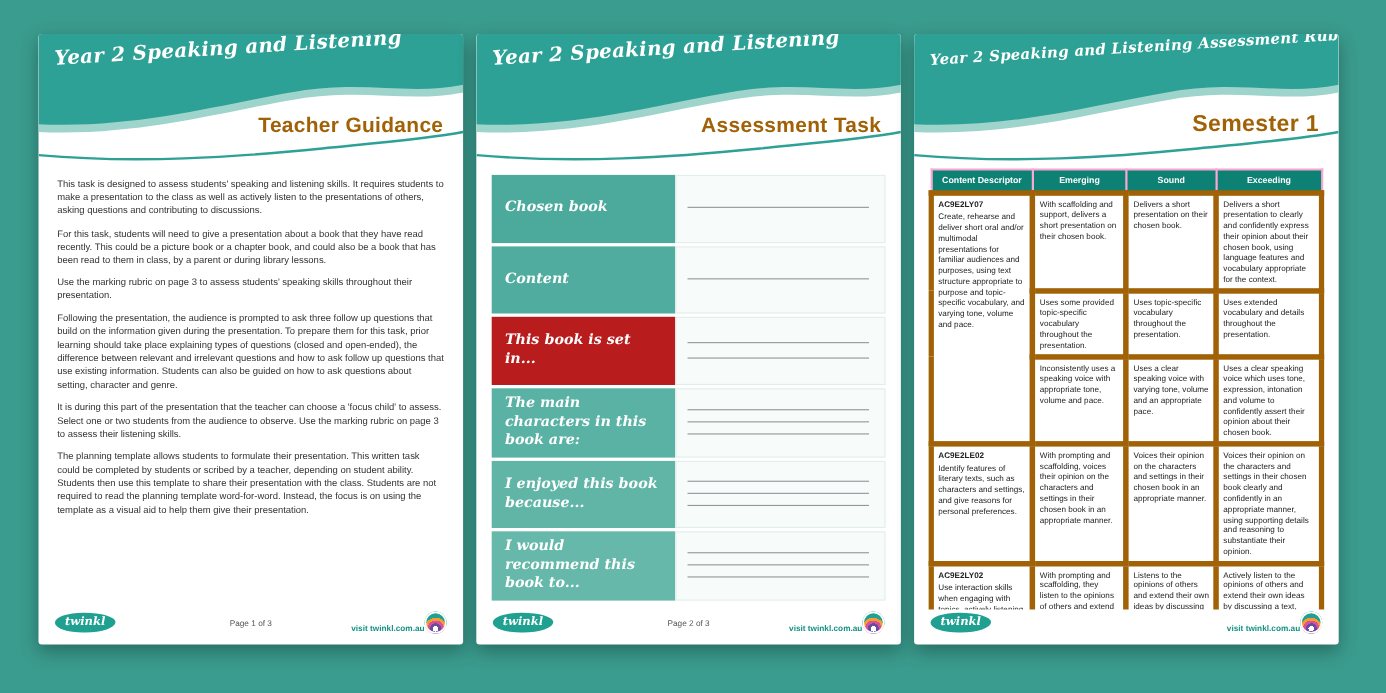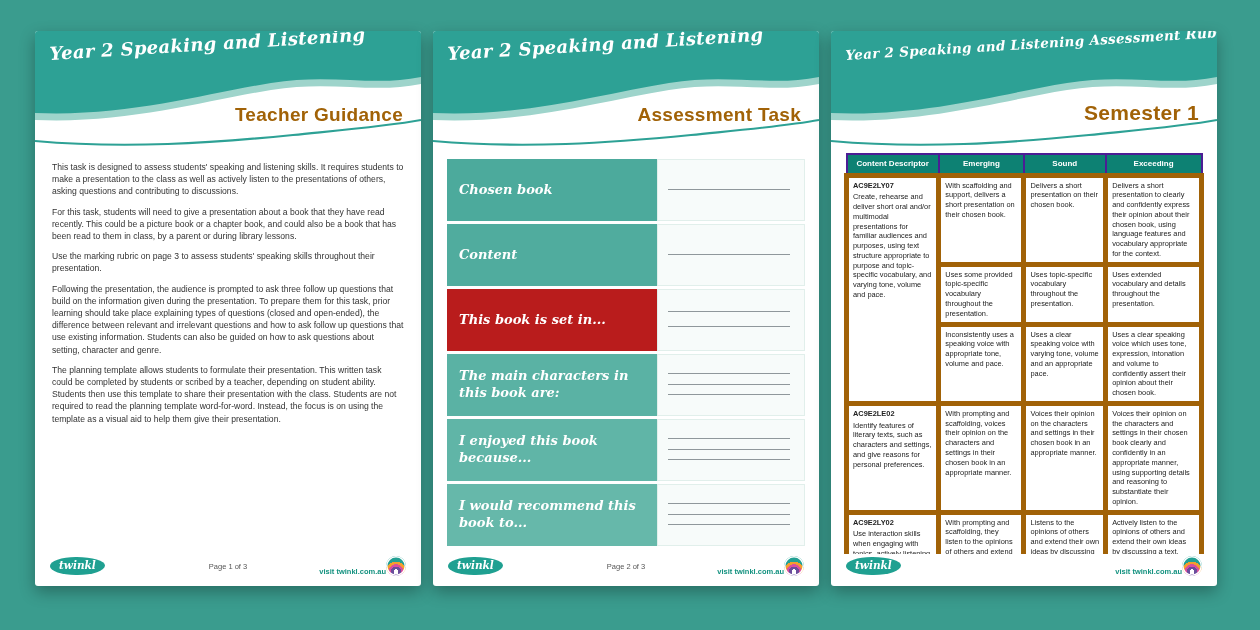--- a/index.html
+++ b/index.html
@@ -21,37 +21,37 @@
 
   
   .guidance{position:absolute;top:130px;left:17px;right:17px;
     font-size:8.6px;line-height:1.42;color:#333;}
   .guidance p{margin:0 0 8px;}
 
   
   .task-table{position:absolute;top:128px;left:14px;right:14px;bottom:40px;display:flex;flex-direction:column;}
   .task-row{flex:1;display:flex;margin-bottom:3px;}
   .task-row:last-child{margin-bottom:0;justify-content:flex-end;}
-  .task-label{width:210px;color:#fff;font:italic bold 13px/1.3 "DejaVu Serif",serif;
+  .task-label{width:167px;color:#fff;font:italic bold 13px/1.3 "DejaVu Serif",serif;
     display:flex;align-items:center;padding:6px 12px;box-sizing:border-box;}
   .task-row:nth-child(1) .task-label{background:#4caa9c}
   .task-row:nth-child(2) .task-label{background:#50ac9e}
   .task-row:nth-child(3) .task-label{background:#b91c1c}
   .task-row:nth-child(4) .task-label{background:#5ab2a4}
   .task-row:nth-child(5) .task-label{background:#60b5a7}
   .task-row:nth-child(6) .task-label{background:#66b8aa}
   .task-lines{flex:1;background:#f7fbfa;border:1px solid #e1efeb;display:flex;flex-direction:column;
     justify-content:space-evenly;padding:8px 14px 10px 10px;box-sizing:border-box;}
   .line{border-bottom:1px solid #8f979b;height:0;}
 
   
   .rubric-wrap{position:absolute;top:122px;left:13px;right:13px;bottom:32px;overflow:hidden;}
   table.rubric{width:100%;border-collapse:collapse;table-layout:fixed;}
   .rubric th{background:#0d8173;color:#fff;font:bold 8px/1.2 "Liberation Sans",sans-serif;
-    padding:4px 2px;border:2px solid #4c1d95;text-align:center;}
+    padding:4px 2px;border:2px solid #f9a8d4;text-align:center;}
   .rubric td{border:5px solid #a16207;font-size:7.4px;line-height:1.32;
     color:#222;padding:3px 4px;vertical-align:top;background:#fff;}
   .code{font-weight:bold;display:block;margin-bottom:2px;}
 
   
   .footer{position:absolute;left:15px;right:15px;bottom:9px;height:22px;display:flex;align-items:center;}
   .logo{background:#1fa091;color:#fff;font:italic bold 10.5px "DejaVu Serif",serif;
     padding:2px 9px 4px;border-radius:58% 64% 62% 58% / 62% 58% 66% 60%;}
   .page-label{position:absolute;left:0;right:0;text-align:center;font-size:7.5px;color:#555;}
   .footer-right{margin-left:auto;display:flex;align-items:flex-end;gap:0;}
@@ -73,20 +73,21 @@
         <path d="M0,110 C90,118 178,112 258,104 C318,98 354,95 386,89" stroke="#2da195" stroke-width="2.2" fill="none"></path>
       </svg>
       <div class="banner-title">Year 2 Speaking and Listening</div>
       <div class="subtitle">Teacher Guidance</div>
     </div>
     <div class="guidance">
       <p>This task is designed to assess students' speaking and listening skills. It requires students to make a presentation to the class as well as actively listen to the presentations of others, asking questions and contributing to discussions.</p>
       <p>For this task, students will need to give a presentation about a book that they have read recently. This could be a picture book or a chapter book, and could also be a book that has been read to them in class, by a parent or during library lessons.</p>
       <p>Use the marking rubric on page 3 to assess students' speaking skills throughout their presentation.</p>
       <p>Following the presentation, the audience is prompted to ask three follow up questions that build on the information given during the presentation. To prepare them for this task, prior learning should take place explaining types of questions (closed and open-ended), the difference between relevant and irrelevant questions and how to ask follow up questions that use existing information. Students can also be guided on how to ask questions about setting, character and genre.</p>
+      <p>It is during this part of the presentation that the teacher can choose a 'focus child' to assess. Select one or two students from the audience to observe. Use the marking rubric on page 3 to assess their listening skills.</p>
       <p>The planning template allows students to formulate their presentation. This written task could be completed by students or scribed by a teacher, depending on student ability. Students then use this template to share their presentation with the class. Students are not required to read the planning template word-for-word. Instead, the focus is on using the template as a visual aid to help them give their presentation.</p>
     </div>
     <div class="footer">
       <div class="logo">twinkl</div>
       <div class="page-label">Page 1 of 3</div>
       <div class="footer-right">
         <span class="site">visit twinkl.com.au</span>
         <span class="badge"></span>
       </div>
     </div>

